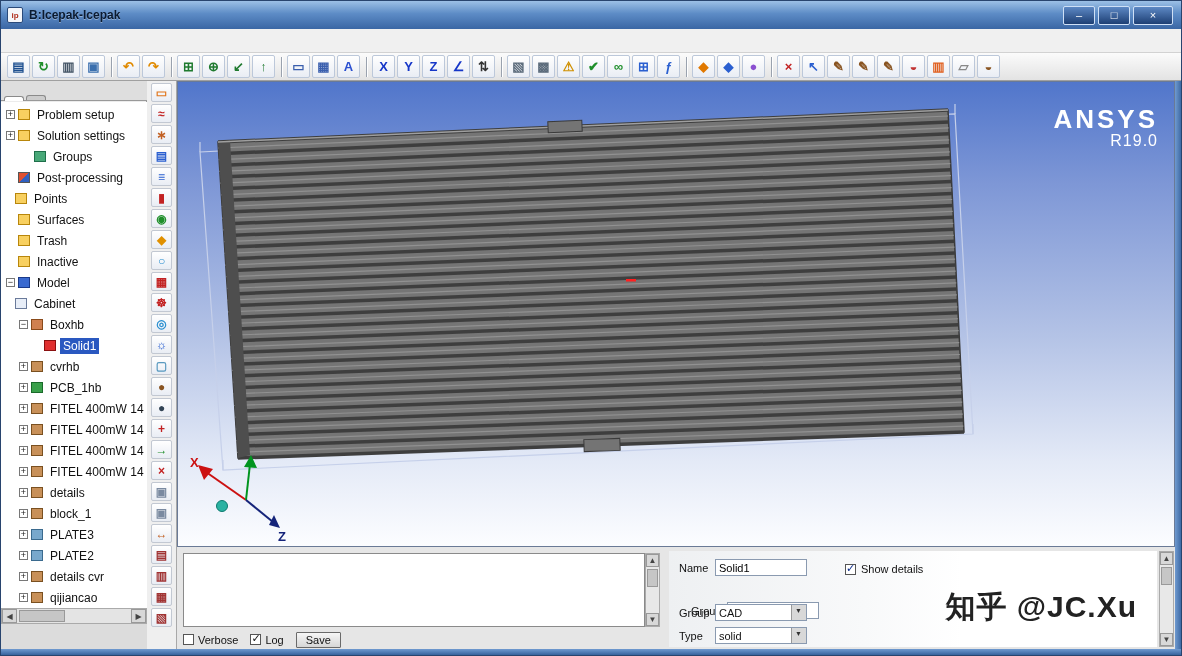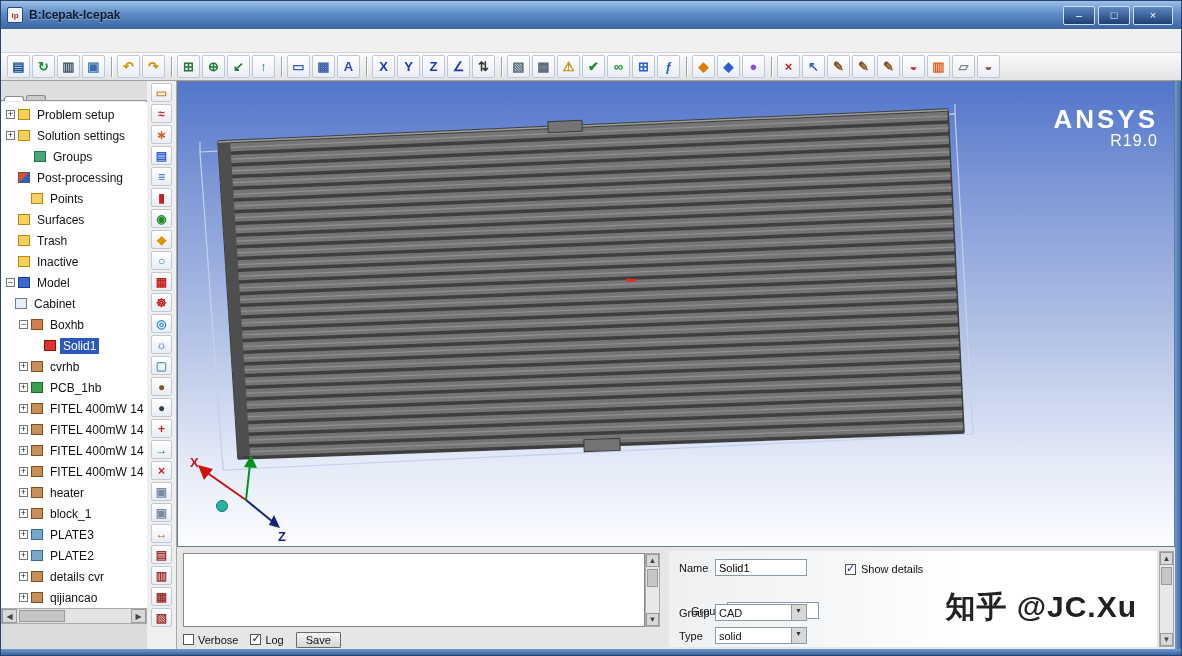--- a/index.html
+++ b/index.html
@@ -295,21 +295,21 @@
         <div class="tree-row" style="padding-left: 3px; margin-left: 16px;">
           <span class="expander hidden"></span>
           <span class="tree-icon icon-groups"></span>
           <span class="tree-label">Groups</span>
         </div>
         <div class="tree-row" style="padding-left: 3px;">
           <span class="expander hidden"></span>
           <span class="tree-icon icon-postproc"></span>
           <span class="tree-label">Post-processing</span>
         </div>
-        <div class="tree-row" style="padding-left: 16px;">
+        <div class="tree-row" style="padding-left: 0;">
           <span class="expander hidden"></span>
           <span class="tree-icon icon-folder"></span>
           <span class="tree-label">Points</span>
         </div>
         <div class="tree-row" style="padding-left: 3px;">
           <span class="expander hidden"></span>
           <span class="tree-icon icon-folder"></span>
           <span class="tree-label">Surfaces</span>
         </div>
         <div class="tree-row" style="padding-left: 3px;">
@@ -368,21 +368,21 @@
           <span class="tree-label">FITEL 400mW 14</span>
         </div>
         <div class="tree-row" style="padding-left: 16px;">
           <span class="expander">+</span>
           <span class="tree-icon icon-part"></span>
           <span class="tree-label">FITEL 400mW 14</span>
         </div>
         <div class="tree-row" style="padding-left: 16px;">
           <span class="expander">+</span>
           <span class="tree-icon icon-part"></span>
-          <span class="tree-label">heater</span>
+          <span class="tree-label">details</span>
         </div>
         <div class="tree-row" style="padding-left: 16px;">
           <span class="expander">+</span>
           <span class="tree-icon icon-part"></span>
           <span class="tree-label">block_1</span>
         </div>
         <div class="tree-row" style="padding-left: 16px;">
           <span class="expander">+</span>
           <span class="tree-icon icon-plate"></span>
           <span class="tree-label">PLATE3</span>

